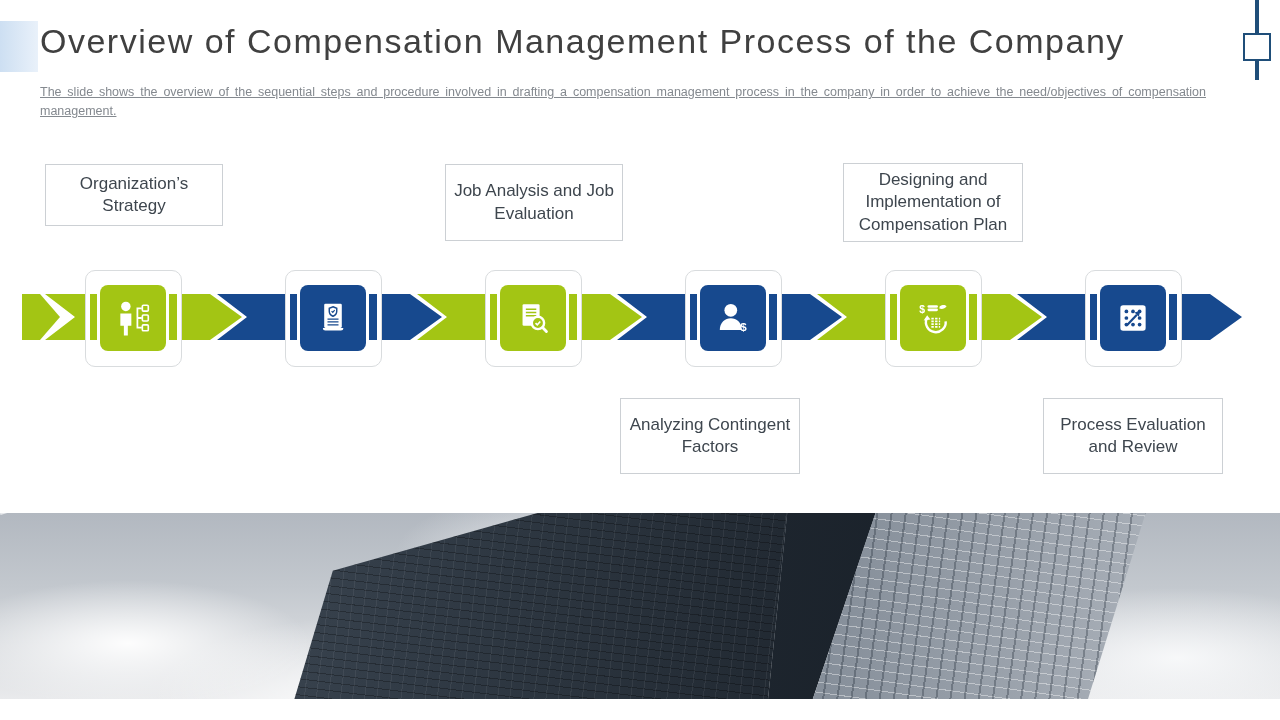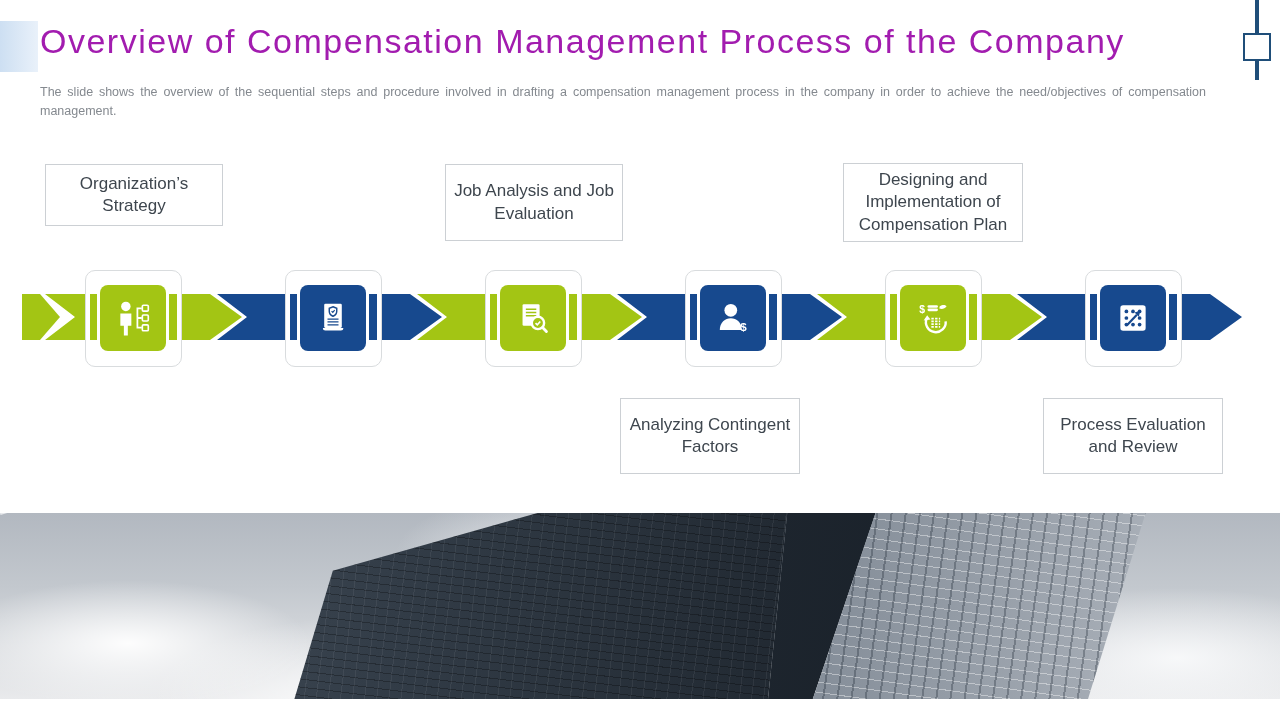--- a/index.html
+++ b/index.html
@@ -3,23 +3,23 @@
 <meta charset="utf-8">
 <style>
   html,body{margin:0;padding:0;background:#ffffff;}
   #stage{position:relative;width:1280px;height:720px;background:#fff;overflow:hidden;
          font-family:"Liberation Sans",sans-serif;}
 
   
   .title-accent{position:absolute;left:0;top:21px;width:38px;height:51px;
                 background:linear-gradient(90deg,#cddff2,#e9f1fa);}
   .slide-title{position:absolute;left:40px;top:22px;font-size:34px;font-weight:400;
-               letter-spacing:1.5px;color:#a21caf;white-space:nowrap;}
+               letter-spacing:1.5px;color:#404040;white-space:nowrap;}
   .slide-desc{position:absolute;left:40px;top:83px;width:1166px;font-size:12.5px;
-              line-height:1.5;color:#84898f;text-align:justify;}
+              line-height:1.5;color:#84898f;text-align:justify;text-decoration:underline;}
   .corner-line{position:absolute;left:1255px;top:0;width:4px;height:80px;background:#1f4e79;}
   .corner-square{position:absolute;left:1243px;top:33px;width:24px;height:24px;
                  background:#fff;border:2px solid #1f4e79;}
 
   
   .arrow-seg{position:absolute;top:294px;height:46px;}
   .seg-green{background:#a3c514;}
   .seg-blue{background:#17498e;}
   .seg-leader{left:22px;width:38px;
               clip-path:polygon(0 0,18px 0,38px 23px,18px 46px,0 46px);}

